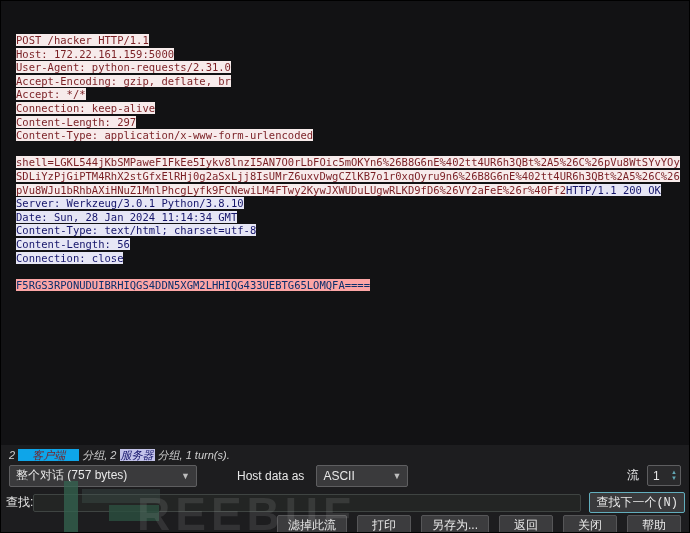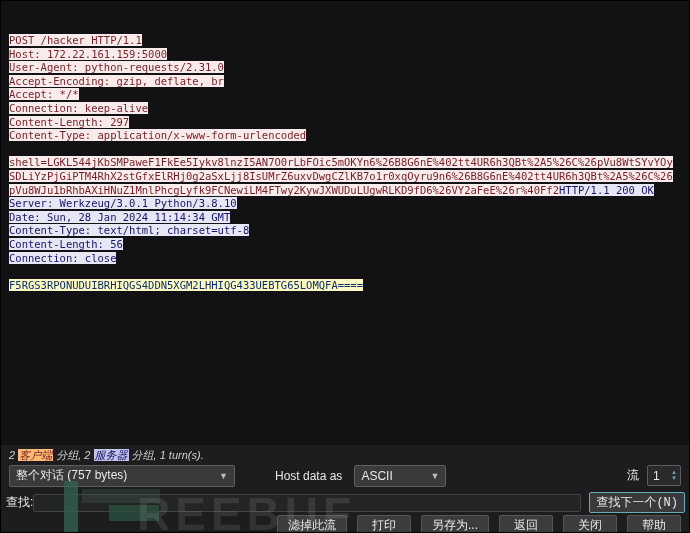--- a/index.html
+++ b/index.html
@@ -16,53 +16,53 @@
   .titlebar .app-icon{width:15px;height:15px;margin:0 6px 0 7px;flex:0 0 auto;}
   .titlebar .title{color:#ffffff;font-size:12px;white-space:nowrap;flex:1 1 auto;}
   .win-controls{display:flex;height:100%;flex:0 0 auto;}
   .win-btn{
     width:33px;height:100%;display:flex;align-items:center;justify-content:center;
     color:#ffffff;font-size:12px;cursor:default;font-family:"DejaVu Sans",sans-serif;
   }
   .win-btn.close{width:44px;}
   
   .stream-view{
-    position:absolute;top:23px;left:0;right:0;height:421px;
+    position:absolute;top:23px;left:7px;right:0;height:421px;
     background:#121214;padding:10px 0 0 8px;box-sizing:border-box;overflow:hidden;
     font-family:"DejaVu Sans Mono",monospace;font-size:10.5px;line-height:13.6px;
     white-space:pre;
   }
   .line{height:13.6px;}
   .seg{display:inline;}
   .seg.client{color:#7a1f24;background:#f7ebeb;}
   .seg.server{color:#15156b;background:#e6e6f5;}
-  .seg.selected{color:#0c2f6b;background:#fef9c3;}
+  .seg.selected{color:#0c2f6b;background:#fca5a5;}
   
   .footer{
     position:absolute;top:444px;left:0;right:0;bottom:0;
     background:#1d1d1f;color:#d6d6d6;
   }
   .stats-line{
     position:absolute;top:3px;left:8px;font-size:11px;font-style:italic;color:#cfcfcf;
     white-space:pre;
   }
-  .stat.client-tag{color:#7a1f24;background:#fdba74;padding:0 1px;}
+  .stat.client-tag{color:#7a1f24;background:#0ea5e9;padding:0 14px;}
   .stat.server-tag{color:#15156b;background:#c3c3ea;padding:0 1px;}
   .controls-row{
     position:absolute;top:19px;left:8px;right:8px;height:23px;
     display:flex;align-items:center;
   }
   .combo{
     height:22px;background:#3a3a3c;border:1px solid #5e5e60;border-radius:2px;
     display:flex;align-items:center;font-size:12px;color:#e8e8e8;
     padding:0 6px;box-sizing:border-box;cursor:default;
   }
   .combo .combo-text{flex:1 1 auto;white-space:nowrap;overflow:hidden;}
   .combo .arrow{color:#bdbdbd;font-size:9px;margin-left:8px;}
-  .combo.range{width:226px;}
+  .combo.range{width:188px;}
   .combo.format{width:92px;margin-left:12px;}
   .show-as-label{margin-left:40px;font-size:12px;color:#e8e8e8;}
   .right-group{margin-left:auto;display:flex;align-items:center;}
   .stream-label{font-size:12px;color:#e8e8e8;margin-right:8px;}
   .spinbox{
     width:34px;height:21px;background:#2a2a2c;border:1px solid #5e5e60;border-radius:2px;
     display:flex;align-items:center;box-sizing:border-box;
   }
   .spin-value{flex:1;font-size:12px;color:#e8e8e8;padding-left:5px;}
   .spin-arrows{display:flex;flex-direction:column;width:12px;line-height:5px;}

